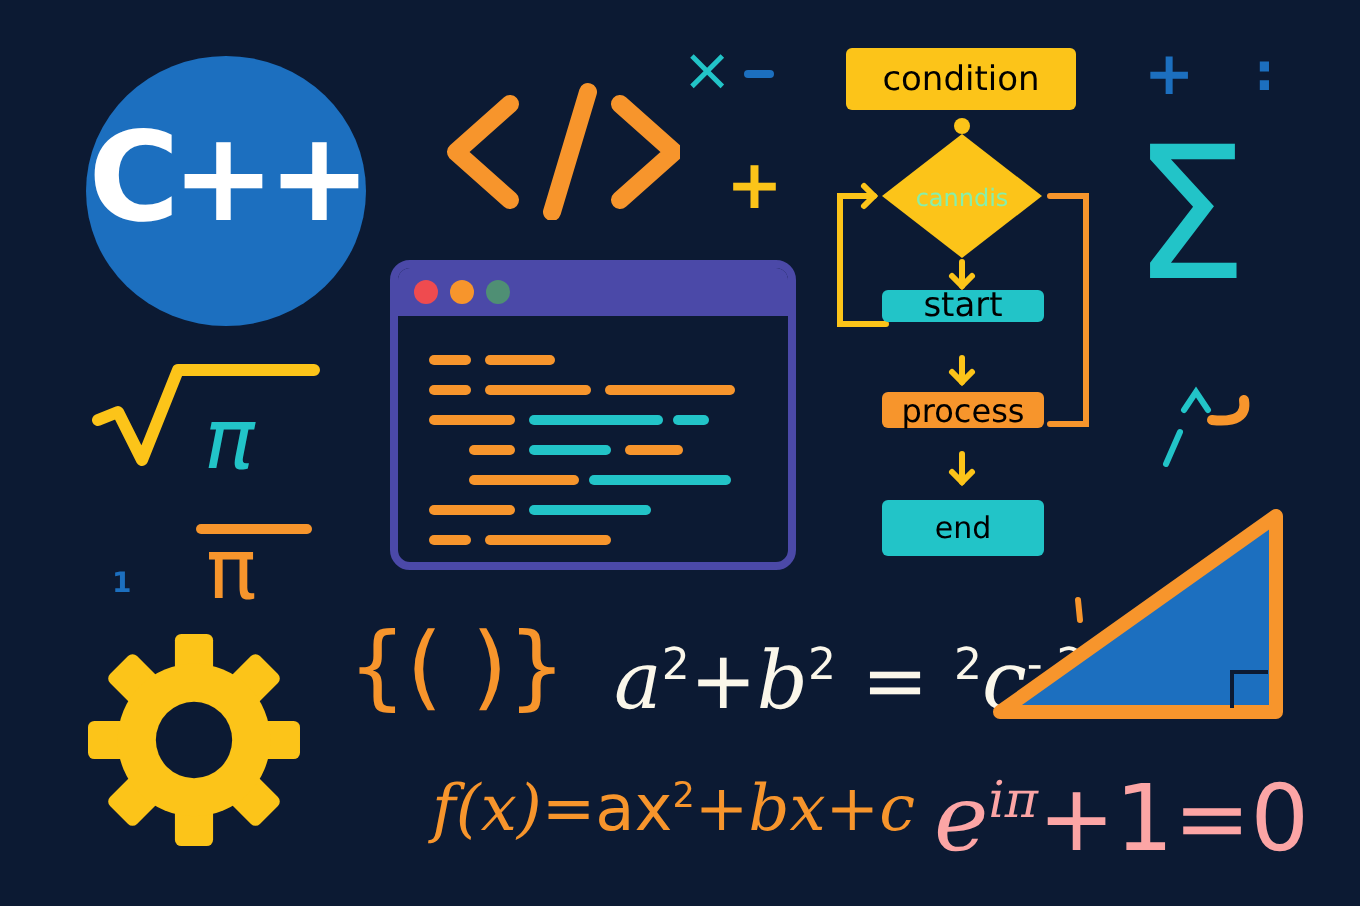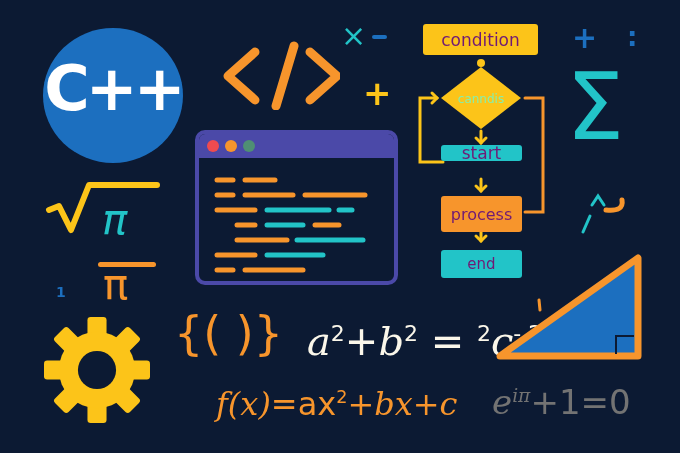--- a/index.html
+++ b/index.html
@@ -1,21 +1,21 @@
 <!DOCTYPE html>
 <html><head>
 <meta charset="utf-8">
 <style>
   html, body { margin:0; padding:0; }
   body { width:680px; height:453px; background:#0c1a33; overflow:hidden; position:relative;
          font-family:"DejaVu Sans", sans-serif; }
   .abs { position:absolute; }
   svg { display:block; }
   .fc-box { position:absolute; display:flex; align-items:center; justify-content:center;
-            border-radius:3px; color:#701a75; font-family:"DejaVu Sans", sans-serif; }
+            border-radius:3px; color:#000000; font-family:"DejaVu Sans", sans-serif; }
   .math { position:absolute; white-space:nowrap; font-family:"DejaVu Sans", sans-serif; }
   .it { font-style:italic; font-family:"DejaVu Serif", serif; }
   sup { font-size:55%; vertical-align:super; line-height:0; }
 </style>
 </head>
 <body>
 
 <div class="abs" style="left:43px;top:28px;width:140px;height:135px;border-radius:50%;background:#1c6fbf;">
   <div class="abs" style="left:0;top:24px;width:140px;text-align:center;color:#fff;font-weight:bold;font-size:62px;letter-spacing:-4px;font-family:'DejaVu Sans',sans-serif;">C++</div>
 </div>
@@ -86,21 +86,21 @@
 
     <polyline points="38,107 15,107 15,43 32,43"></polyline>
     <polyline points="27,38 32,43 27,48"></polyline>
   </g>
   <polyline points="120,43 138,43 138,157 120,157" fill="none" stroke="#f7952c" stroke-width="3" stroke-linecap="round"></polyline>
 </svg>
 <div class="abs" style="left:441px;top:92px;width:80px;text-align:center;font-size:12px;color:#86efac;">canndis</div>
 <div class="fc-box" style="left:441px;top:145px;width:81px;height:16px;background:#22c4c8;font-size:17px;">
   <span>start</span>
 </div>
-<div class="fc-box" style="left:441px;top:196px;width:81px;height:36px;background:#f7952c;font-size:16px;">
+<div class="fc-box" style="left:441px;top:196px;width:81px;height:18px;background:#f7952c;font-size:16px;">
   <span>process</span>
 </div>
 <div class="fc-box" style="left:441px;top:250px;width:81px;height:28px;background:#22c4c8;font-size:15px;">
   <span>end</span>
 </div>
 
 <svg class="abs" style="left:45px;top:180px;" width="115" height="60">
   <polyline points="4,30 14,26 26,50 44,5 112,5" fill="none" stroke="#fcc419" stroke-width="6" stroke-linecap="round" stroke-linejoin="round"></polyline>
 </svg>
 <div class="math" style="left:102px;top:195px;color:#22c4c8;font-size:42px;font-style:italic;">π</div>
@@ -137,15 +137,15 @@
 <svg class="abs" style="left:492px;top:252px;" width="152" height="110">
   <polygon points="8,104 146,6 146,104" fill="#1c6fbf" stroke="#f7952c" stroke-width="7" stroke-linejoin="round"></polygon>
   <polyline points="124,102 124,84 142,84" fill="none" stroke="#0c1a33" stroke-width="2"></polyline>
   <line x1="47" y1="48" x2="48" y2="58" stroke="#f7952c" stroke-width="3" stroke-linecap="round"></line>
 </svg>
 
 <div class="math" style="left:168px;top:385px;color:#f7952c;font-size:32px;margin-left:48px;">
   <span class="it">f(x)</span><span>=</span><span>ax</span><sup>2</sup><span class="it">+bx+c</span>
 </div>
 
-<div class="math" style="left:467px;top:382px;color:#737373;font-size:34px;margin-left:25px;">
+<div class="math" style="left:467px;top:382px;color:#fca5a5;font-size:46px;">
   <span class="it">e</span><sup class="it">iπ</sup><span>+1=0</span>
 </div>
 
 </body></html>

